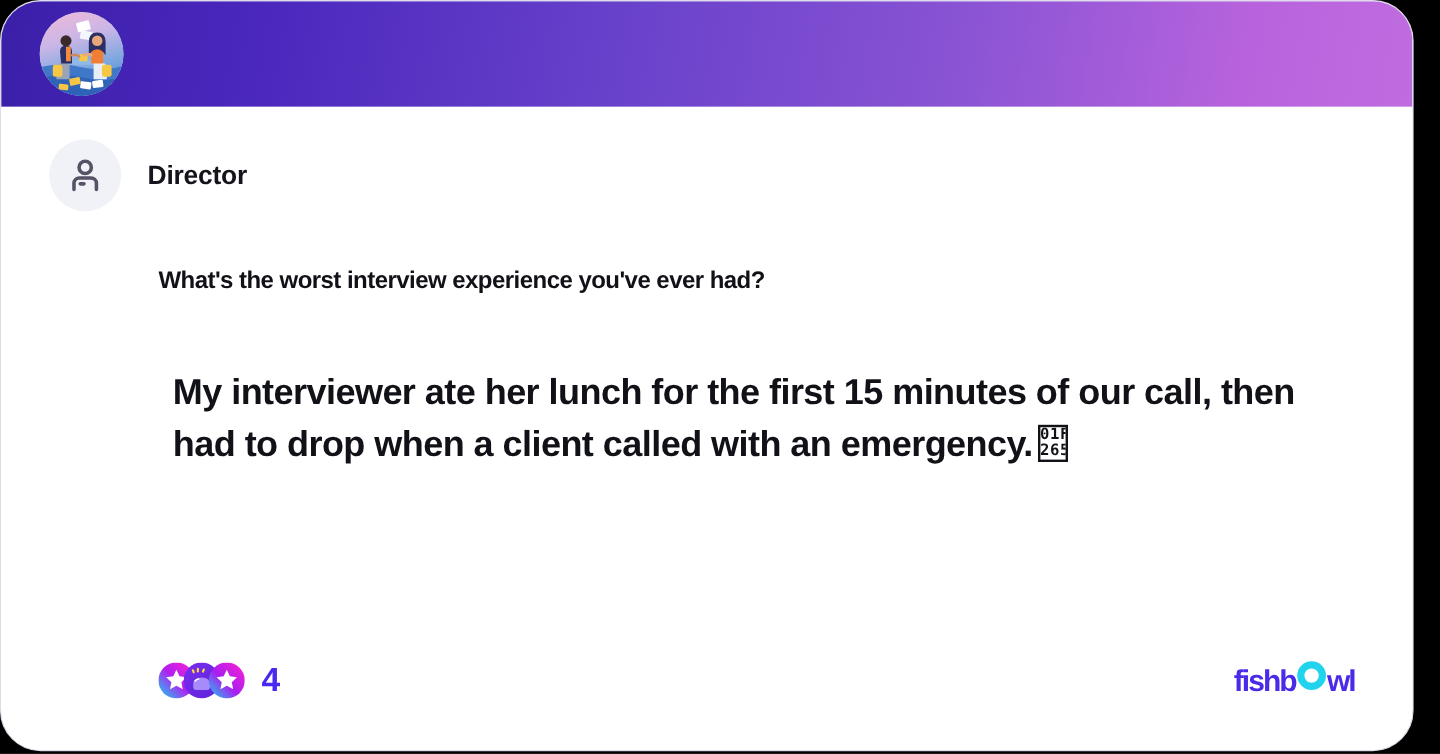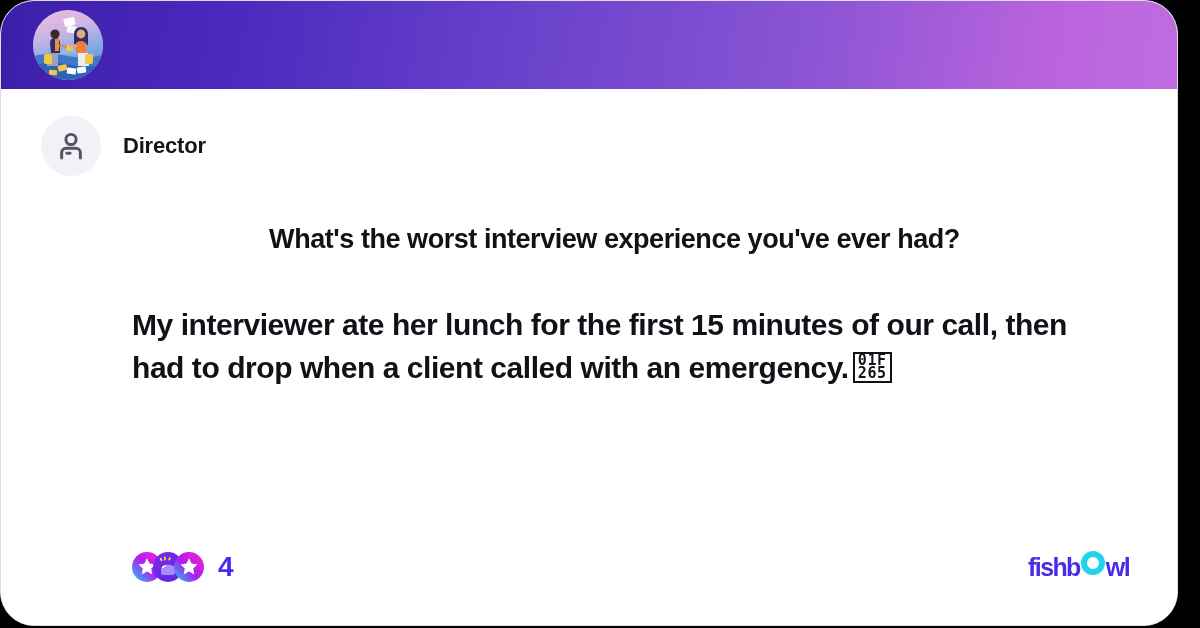--- a/index.html
+++ b/index.html
@@ -101,47 +101,46 @@
     color: #14141c;
     letter-spacing: -0.2px;
   }
 
   .post-content {
     padding: 0 80px 0 131px;
   }
   .post-title {
     margin: 0;
     padding-top: 46px;
-    font-size: 27px;
+    font-size: 20px;
     font-weight: bold;
     color: #111118;
     line-height: 1.28;
     letter-spacing: -0.45px;
-    text-align: center;
   }
   .post-text {
-    margin: 0;
+    margin: 12px;
     padding-top: 46px;
     font-size: 30px;
     font-weight: bold;
     color: #111118;
     line-height: 1.44;
     letter-spacing: -0.45px;
     max-width: 960px;
   }
   .tofu {
     display: inline-block;
-    width: 39px;
+    width: 25px;
     height: 31px;
     border: 2px solid #111118;
     box-sizing: border-box;
     vertical-align: -5px;
     margin-left: 4px;
     font-family: "DejaVu Sans Mono", monospace;
-    font-size: 15px;
+    font-size: 13px;
     line-height: 13px;
     font-weight: bold;
     letter-spacing: 0.5px;
     text-align: center;
     color: #111118;
     overflow: hidden;
   }
   .tofu span { display:block; }
 
   

